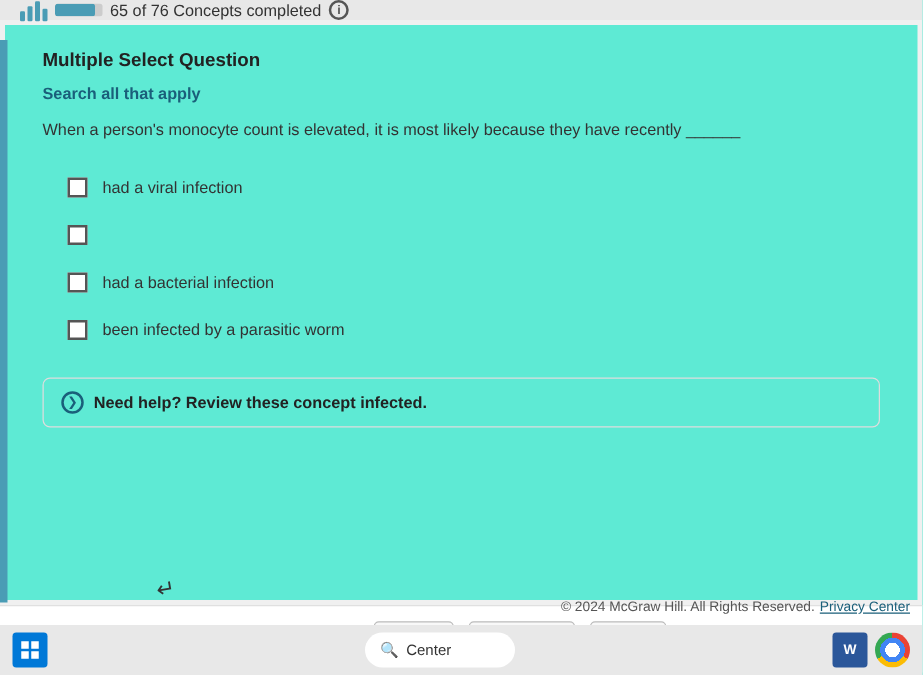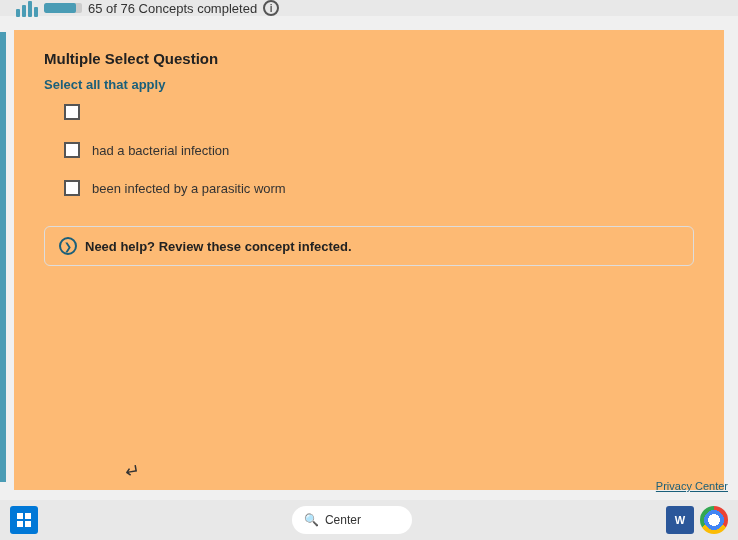--- a/index.html
+++ b/index.html
@@ -62,22 +62,22 @@
       align-items: center;
       justify-content: center;
       font-size: 10px;
       font-weight: bold;
       color: #555;
       cursor: pointer;
     }
 
     
     .main-content {
-      background: #fdba74;
-      margin: 14px;
+      background: #5eead4;
+      margin: 4px;
       padding: 20px 30px 16px 30px;
       min-height: 460px;
     }
 
     .question-type {
       font-size: 15px;
       font-weight: bold;
       color: #222;
       margin-bottom: 10px;
     }
@@ -337,23 +337,28 @@
     </div>
     <span class="progress-text">65 of 76 Concepts completed</span>
     <div class="info-icon">i</div>
   </div>
 </div>
 
 <div class="left-accent"></div>
 
 <div class="main-content">
   <div class="question-type">Multiple Select Question</div>
-  <div class="question-directive">Select all that apply</div>
+  <div class="question-directive">Search all that apply</div>
+  <div class="question-text">When a person's monocyte count is elevated, it is most likely because they have recently ______</div>
 
   <div class="choices-container">
+    <div class="choice-item">
+      <div class="choice-checkbox"></div>
+      <span class="choice-label">had a viral infection</span>
+    </div>
     <div class="choice-item">
       <div class="choice-checkbox"></div>
     </div>
     <div class="choice-item">
       <div class="choice-checkbox"></div>
       <span class="choice-label">had a bacterial infection</span>
     </div>
     <div class="choice-item">
       <div class="choice-checkbox"></div>
       <span class="choice-label">been infected by a parasitic worm</span>
@@ -367,20 +372,21 @@
 </div>
 
 <div class="footer-bar">
   <span class="rate-label">Rate your confidence to submit your answer.</span>
   <button class="confidence-btn">High</button>
   <button class="confidence-btn">Medium</button>
   <button class="confidence-btn">Low</button>
 </div>
 
 <div class="copyright-area">
+  <span class="copyright-text">© 2024 McGraw Hill. All Rights Reserved.</span>
   <span class="privacy-link">Privacy Center</span>
 </div>
 
 <div class="cursor-arrow">↵</div>
 
 <div class="taskbar">
   <div class="taskbar-left">
     <div class="start-btn">
       <div class="start-icon-grid">
         <div class="start-icon-cell"></div>

